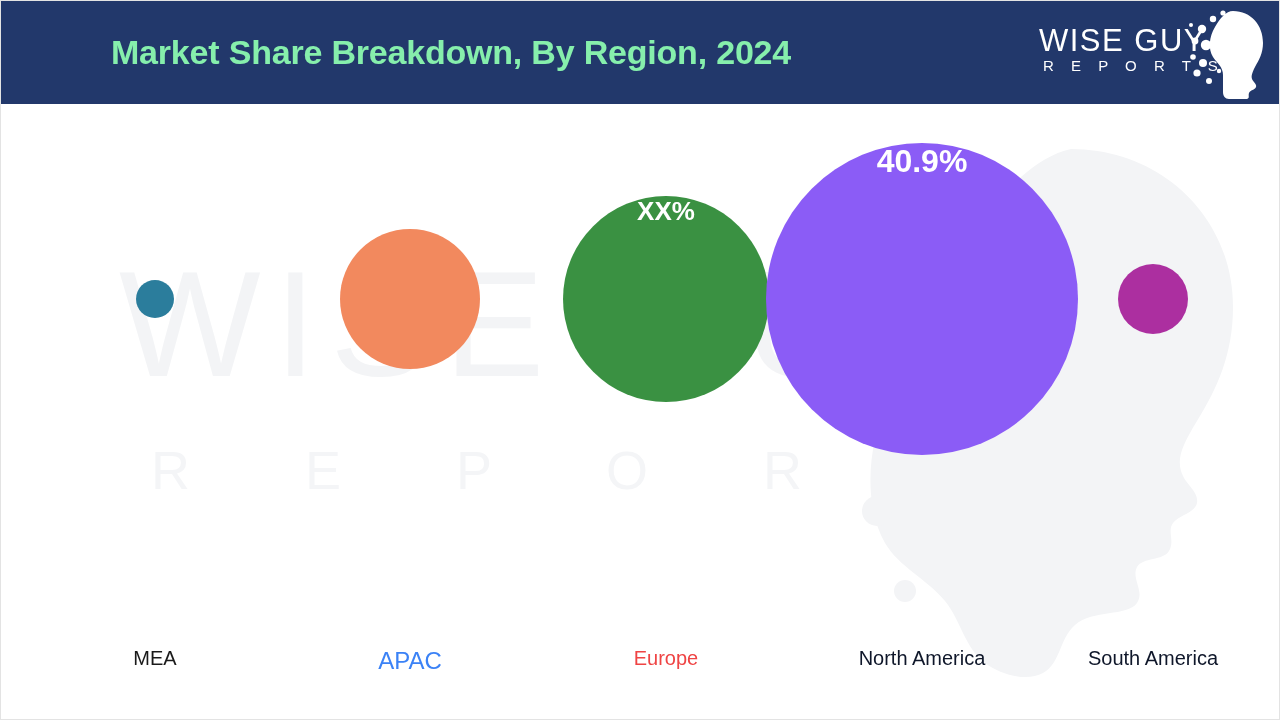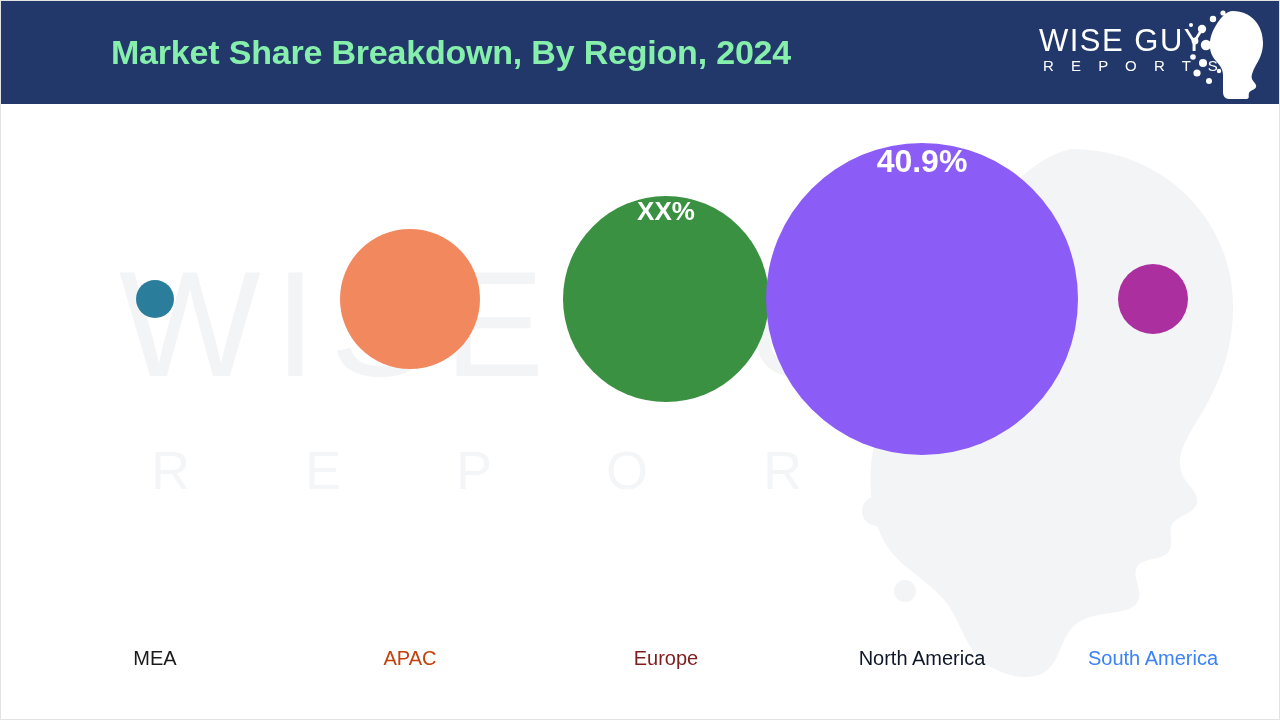--- a/index.html
+++ b/index.html
@@ -171,19 +171,19 @@
       <div class="bubble" style="width: 38px; height: 38px; left: 154px; top: 195px; background: rgb(43, 125, 156); z-index: 10;"></div>
       <div class="bubble" style="width: 140px; height: 140px; left: 409px; top: 195px; background: rgb(242, 137, 94); z-index: 11;"></div>
       <div class="bubble" style="width: 206px; height: 206px; left: 665px; top: 195px; background: rgb(58, 145, 66); z-index: 12;">
         <span class="bubble-value" style="font-size: 26px;">XX%</span>
       </div>
       <div class="bubble" style="width: 312px; height: 312px; left: 921px; top: 195px; background: #8b5cf6; z-index: 13;">
         <span class="bubble-value" style="font-size: 32px;">40.9%</span>
       </div>
       <div class="bubble" style="width: 70px; height: 70px; left: 1152px; top: 195px; background: rgb(172, 47, 160); z-index: 14;"></div>
       <div class="cat-label" style="left: 154px; top: 531px; color: rgb(26, 26, 26); font-size: 20px;">MEA</div>
-      <div class="cat-label" style="left: 409px; top: 531px; color: #c2410c; font-size: 20px;">APAC</div>
-      <div class="cat-label" style="left: 665px; top: 531px; color: #7f1d1d; font-size: 20px;">Europe</div>
+      <div class="cat-label" style="left: 409px; top: 531px; color: #3b82f6; font-size: 24px;">APAC</div>
+      <div class="cat-label" style="left: 665px; top: 531px; color: #ef4444; font-size: 20px;">Europe</div>
       <div class="cat-label" style="left: 921px; top: 531px; color: #0f172a; font-size: 20px;">North America</div>
-      <div class="cat-label" style="left: 1152px; top: 531px; color: #3b82f6; font-size: 20px;">South America</div>
+      <div class="cat-label" style="left: 1152px; top: 531px; color: #0f172a; font-size: 20px;">South America</div>
     </div>
 
 </div>
 
 </body></html>

